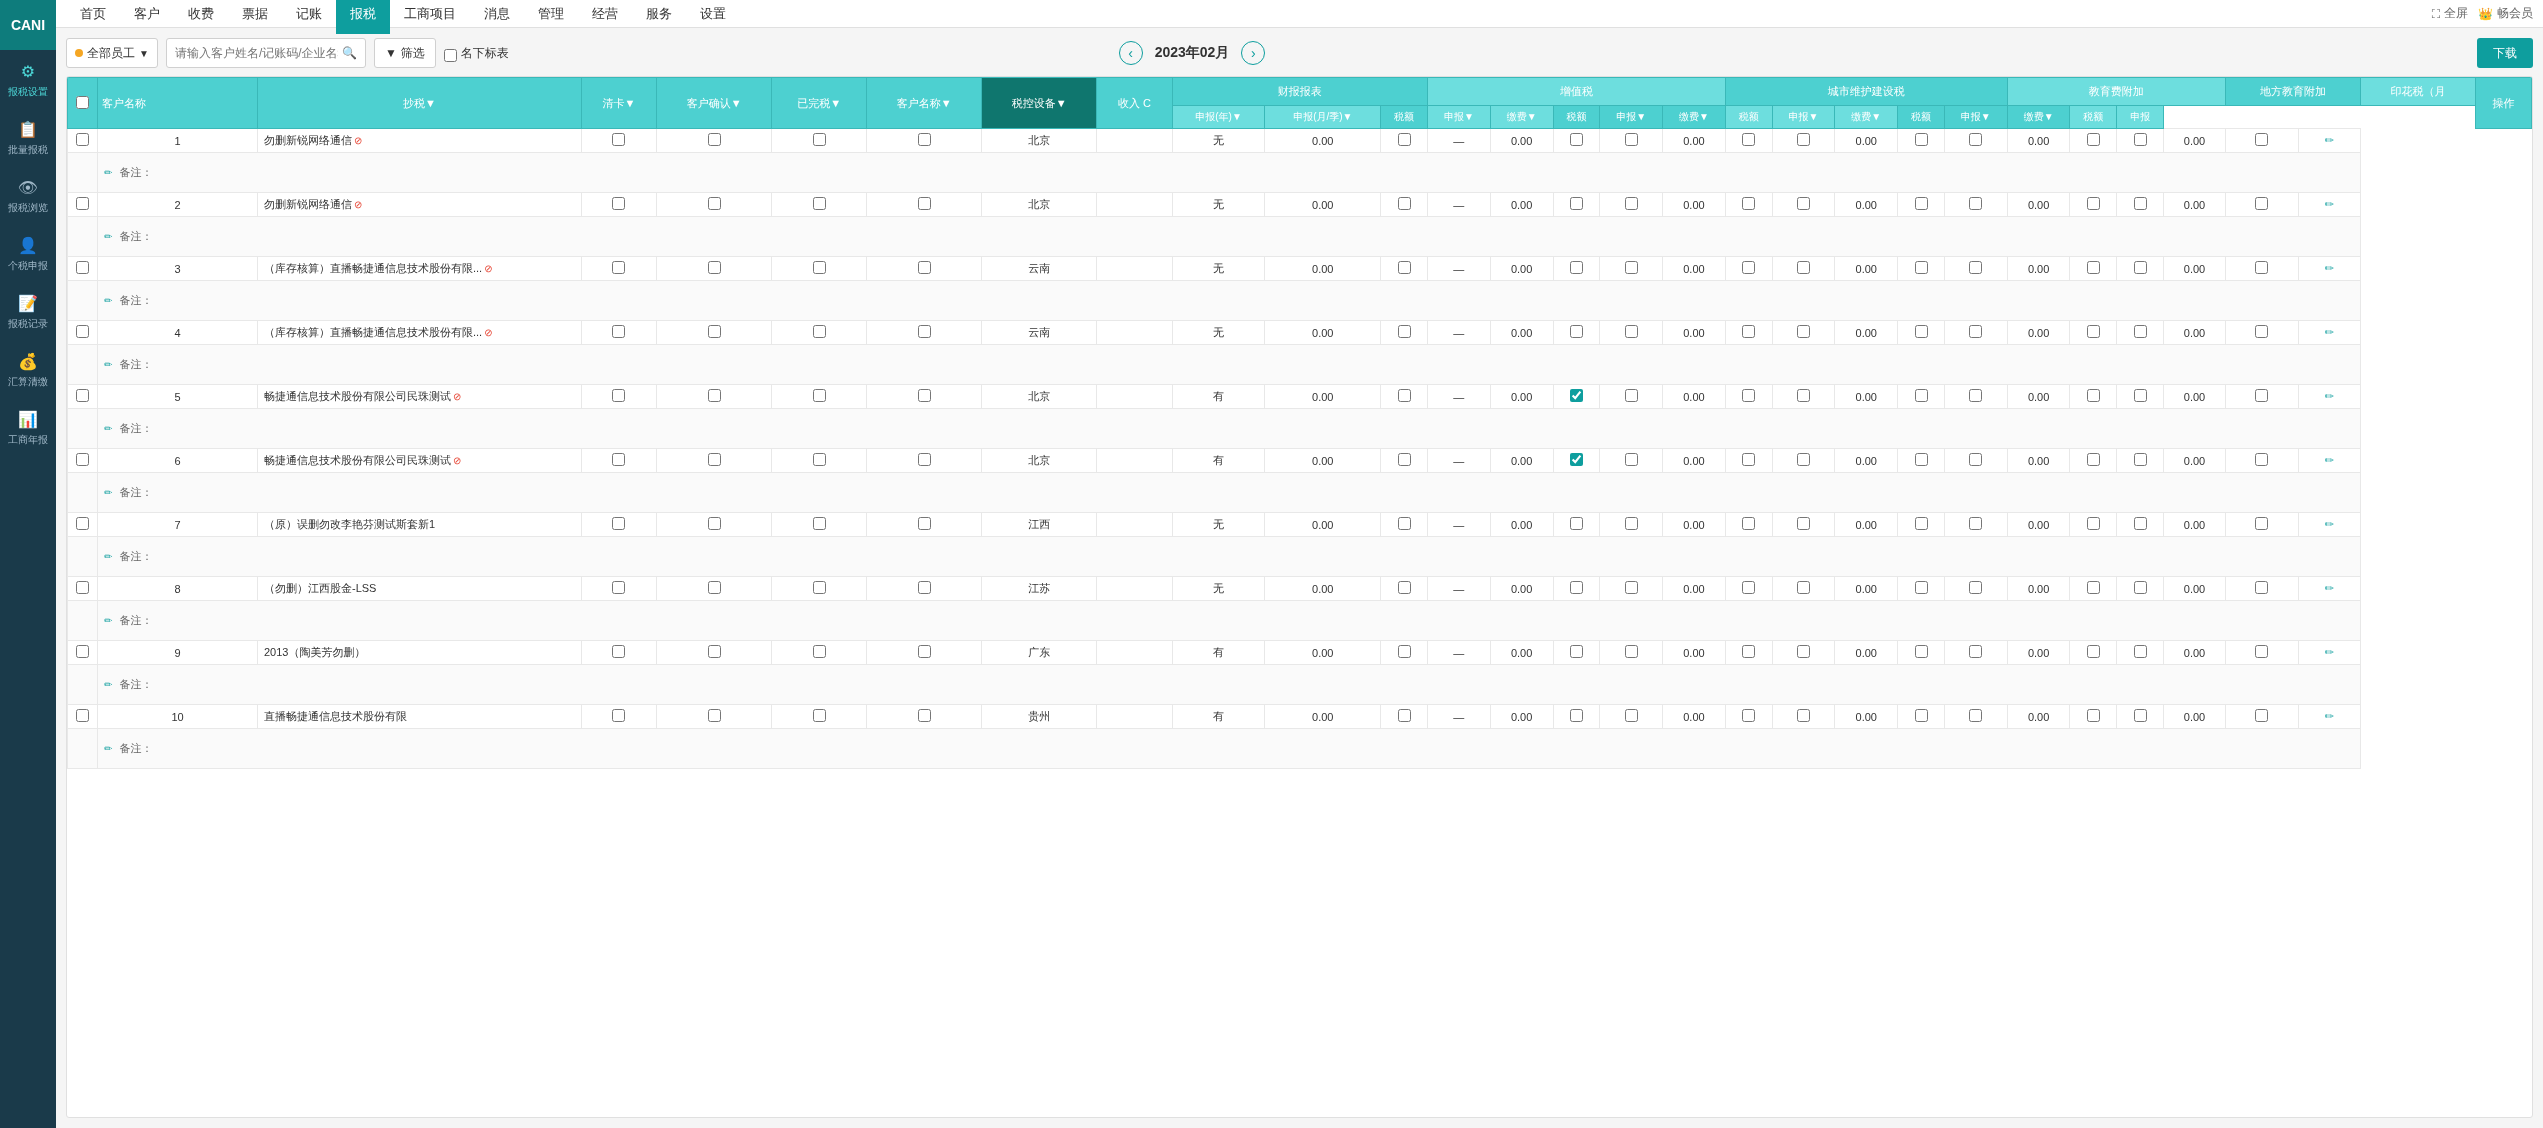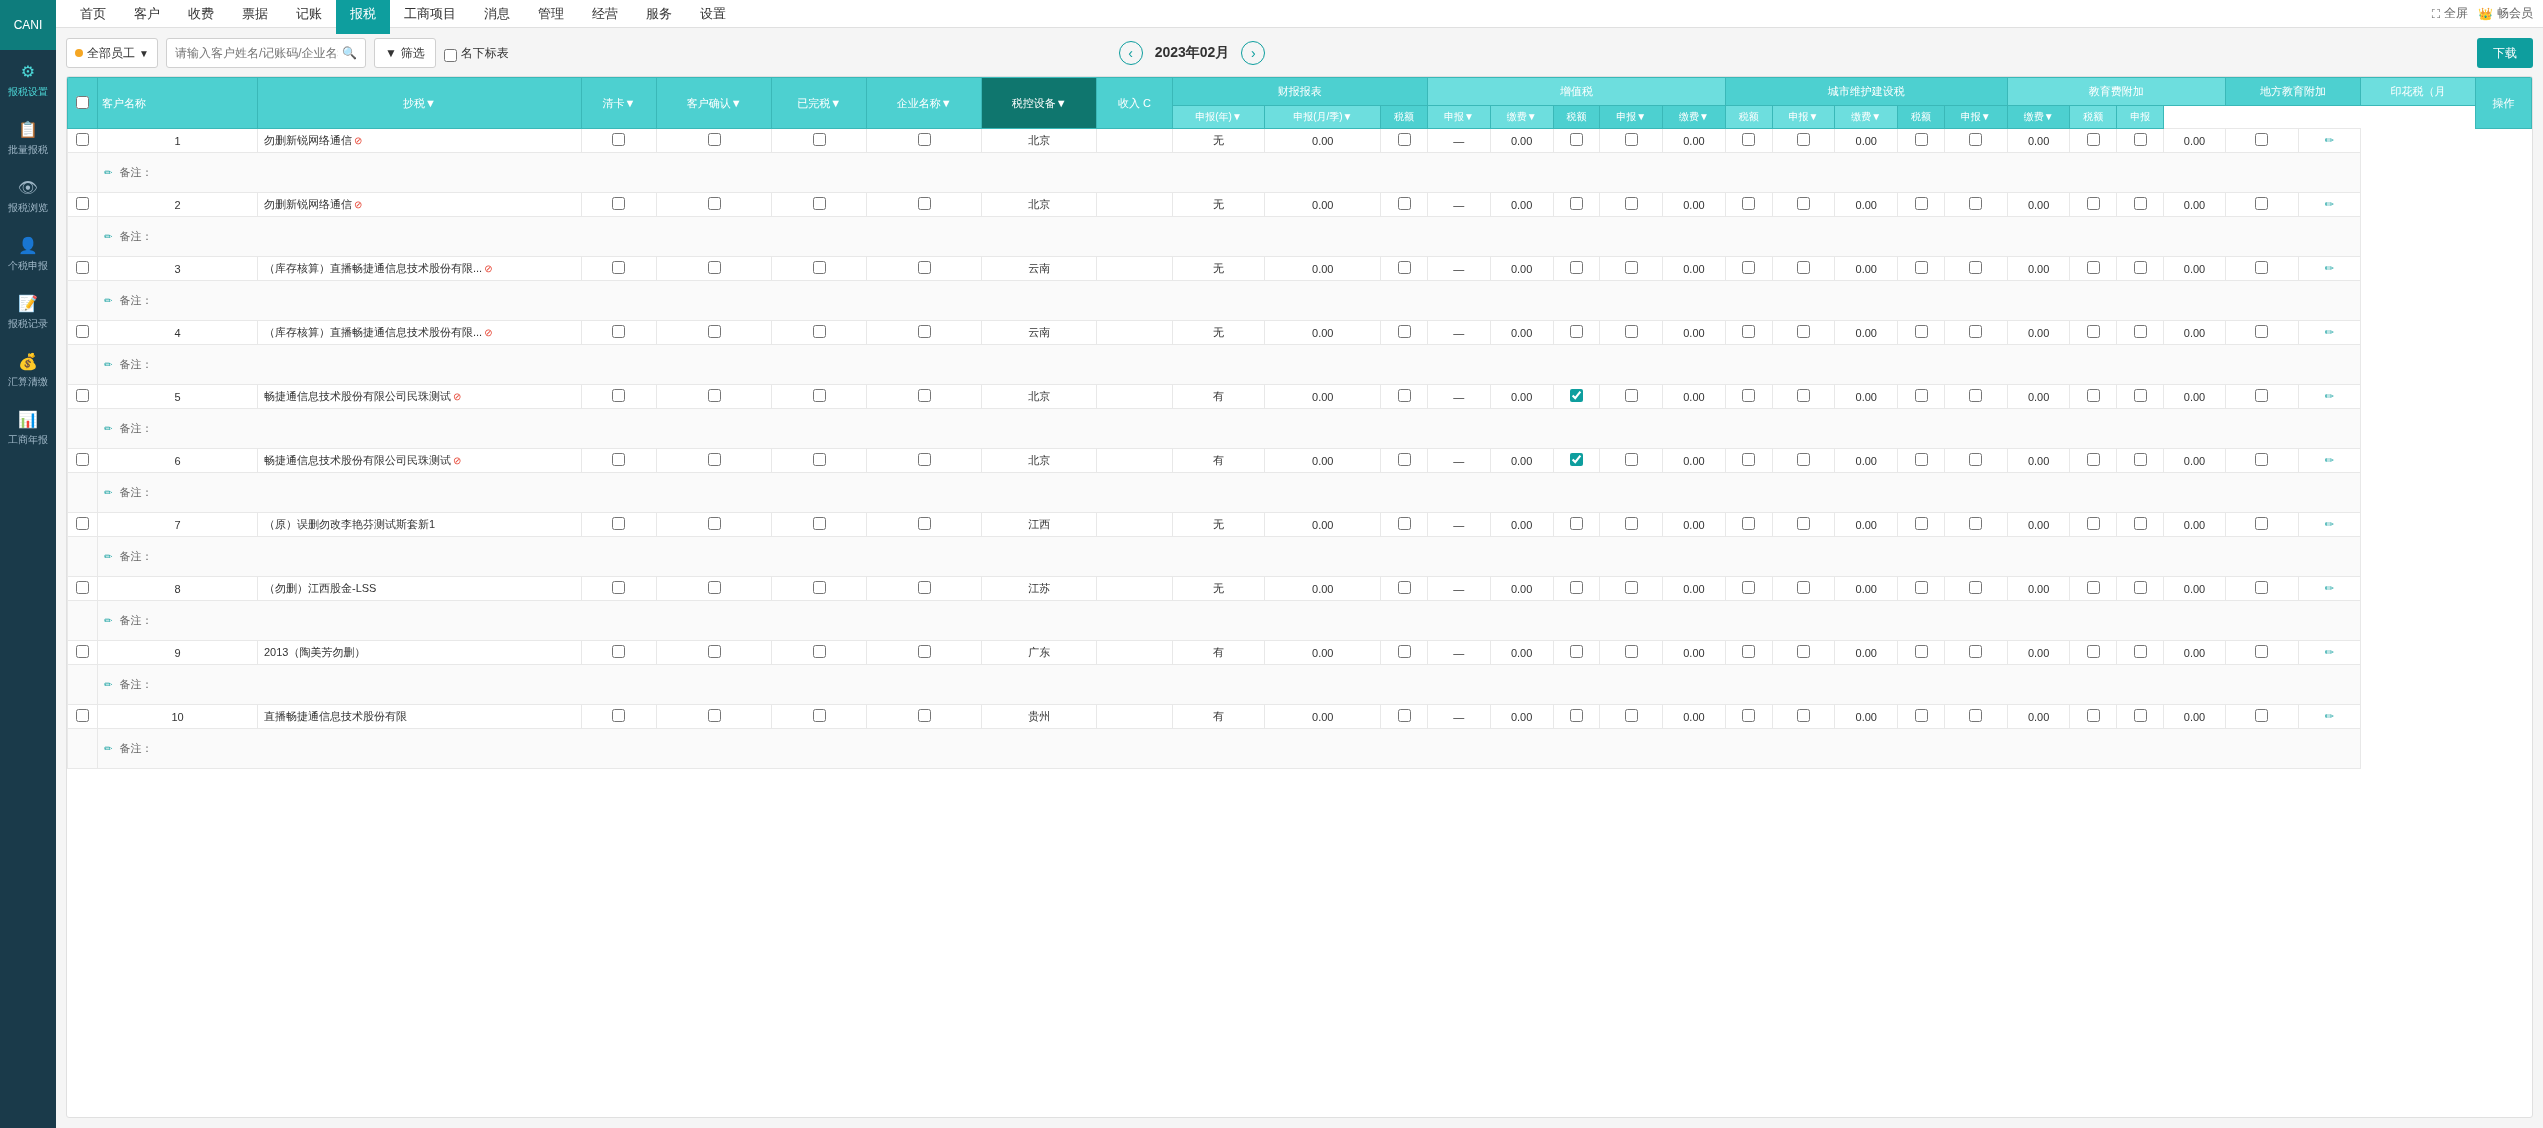--- a/index.html
+++ b/index.html
@@ -291,21 +291,21 @@
     
     .table-container::-webkit-scrollbar { width: 8px; height: 8px; }
     .table-container::-webkit-scrollbar-track { background: #f1f1f1; }
     .table-container::-webkit-scrollbar-thumb { background: #ccc; border-radius: 4px; }
   </style>
 </head>
 <body>
 
 <div class="sidebar">
   <div class="sidebar-logo">
-    <span style="color:white;font-size:12px;font-weight:normal;writing-mode:horizontal-tb;text-align:right;">CANI</span>
+    <span style="color:white;font-size:14px;font-weight:bold;writing-mode:horizontal-tb;text-align:right;">CANI</span>
   </div>
   <div class="sidebar-item active">
     <div class="sidebar-icon">⚙</div>
     <span class="sidebar-label">报税设置</span>
   </div>
   <div class="sidebar-item">
     <div class="sidebar-icon">📋</div>
     <span class="sidebar-label">批量报税</span>
   </div>
   <div class="sidebar-item">
@@ -390,21 +390,21 @@
     <div class="table-container">
       <table>
         <thead>
           <tr class="header-row-1">
             <th rowspan="2" style="background:#4dd0d0;width:30px;"><input type="checkbox" style=""></th>
             <th rowspan="2" style="background:#4dd0d0;min-width:160px;text-align:left;">客户名称</th>
             <th rowspan="2" style="background:#4dd0d0;">抄税▼</th>
             <th rowspan="2" style="background:#4dd0d0;">清卡▼</th>
             <th rowspan="2" style="background:#4dd0d0;">客户确认▼</th>
             <th rowspan="2" style="background:#4dd0d0;">已完税▼</th>
-            <th rowspan="2" style="background:#4dd0d0;">企业名称▼</th>
+            <th rowspan="2" style="background:#4dd0d0;">客户名称▼</th>
             <th rowspan="2" style="background:#0f766e;">税控设备▼</th>
             <th rowspan="2" style="background:#4dd0d0;">收入 C</th>
             <th colspan="3" style="background:#4dd0d0;">财报报表</th>
             <th colspan="5" style="background:#6ddede;">增值税</th>
             <th colspan="5" style="background:#4dd0d0;">城市维护建设税</th>
             <th colspan="4" style="background:#6ddede;">教育费附加</th>
             <th colspan="5" style="background:#4dd0d0;">地方教育附加</th>
             <th colspan="3" style="background:#6ddede;">印花税（月</th>
             <th rowspan="2" style="background:#4dd0d0;">操作</th>
           </tr>

